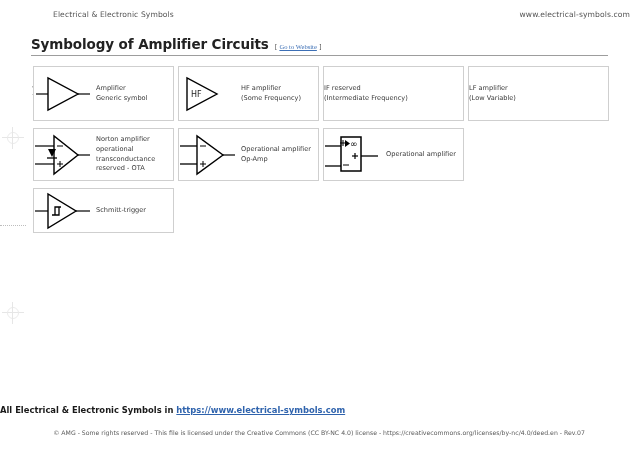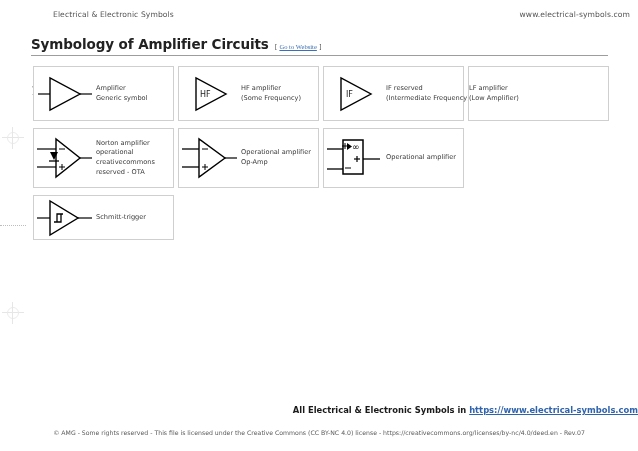--- a/index.html
+++ b/index.html
@@ -132,49 +132,48 @@
     width: 141px;
     box-sizing: border-box;
     border: 1px solid #cfcfcf;
     background: #ffffff;
     display: flex;
     align-items: center;
     padding: 0;
     position: relative;
   }
   .cell.r1 { height: 55px; }
-  .cell.r2 { height: 60px; }
+  .cell.r2 { height: 53px; }
   .cell.r3 { height: 45px; }
   .cell.empty {
     border: none;
     background: transparent;
   }
   .sym {
     width: 62px;
     min-width: 62px;
     height: 100%;
     display: flex;
     align-items: center;
-    justify-content: center;
   }
   .cell-label {
     font-size: 6.6px;
     line-height: 1.45;
     color: #3a3a3a;
     padding-right: 4px;
   }
   .cell-label .ln { display: block; white-space: nowrap; }
 
   
   .footer-main {
     position: absolute;
     left: 0;
     top: 405px;
     width: 638px;
-    text-align: right;
+    text-align: left;
     font-size: 8.4px;
     font-weight: bold;
     color: #1a1a1a;
   }
   .footer-main a {
     color: #2f63ad;
     text-decoration: underline;
     font-weight: bold;
   }
   .footer-legal {
@@ -241,36 +240,30 @@
             <text x="12" y="24" font-family="DejaVu Sans, sans-serif" font-size="8" fill="#222">HF</text>
           </svg>
         </div>
         <div class="cell-label">
           <span class="ln">HF amplifier</span>
           <span class="ln">(Some Frequency)</span>
         </div>
       </div>
 
       <div class="cell r1">
-        <div class="sym">
-          <svg width="44" height="42" viewBox="0 0 44 42">
-            <polygon points="8,5 8,37 38,21" fill="none" stroke="#000" stroke-width="1.4"></polygon>
-            <text x="13" y="24" font-family="DejaVu Sans, sans-serif" font-size="8" fill="#222">IF</text>
-          </svg>
-        </div>
         <div class="cell-label">
           <span class="ln">IF reserved</span>
           <span class="ln">(Intermediate Frequency)</span>
         </div>
       </div>
 
       <div class="cell r1">
         <div class="cell-label">
           <span class="ln">LF amplifier</span>
-          <span class="ln">(Low Amplifier)</span>
+          <span class="ln">(Low Variable)</span>
         </div>
       </div>
 
     </div>
 
     <div class="grid-row">
 
       <div class="cell r2">
         <div class="sym">
           <svg width="58" height="48" viewBox="0 0 58 48">
@@ -285,21 +278,21 @@
             <line x1="13" y1="27" x2="23" y2="27" stroke="#000" stroke-width="1.3"></line>
 
             <line x1="23" y1="15" x2="29" y2="15" stroke="#000" stroke-width="1"></line>
             <line x1="23" y1="33" x2="29" y2="33" stroke="#000" stroke-width="1"></line>
             <line x1="26" y1="30" x2="26" y2="36" stroke="#000" stroke-width="1"></line>
           </svg>
         </div>
         <div class="cell-label">
           <span class="ln">Norton amplifier</span>
           <span class="ln">operational</span>
-          <span class="ln">creativecommons</span>
+          <span class="ln">transconductance</span>
           <span class="ln">reserved - OTA</span>
         </div>
       </div>
 
       <div class="cell r2">
         <div class="sym">
           <svg width="58" height="48" viewBox="0 0 58 48">
             <line x1="1" y1="15" x2="18" y2="15" stroke="#000" stroke-width="1.3"></line>
             <line x1="1" y1="33" x2="18" y2="33" stroke="#000" stroke-width="1.3"></line>
             <polygon points="18,5 18,43 44,24" fill="none" stroke="#000" stroke-width="1.4"></polygon>

